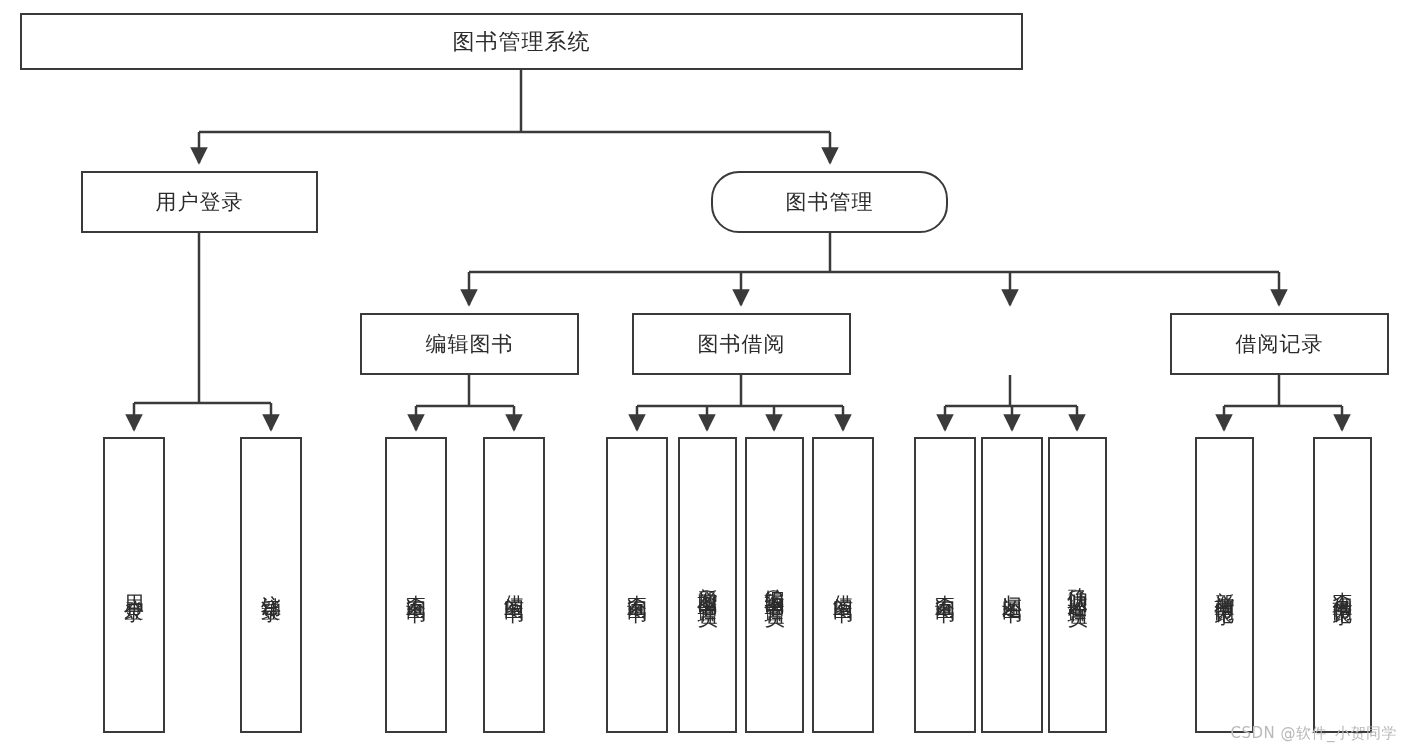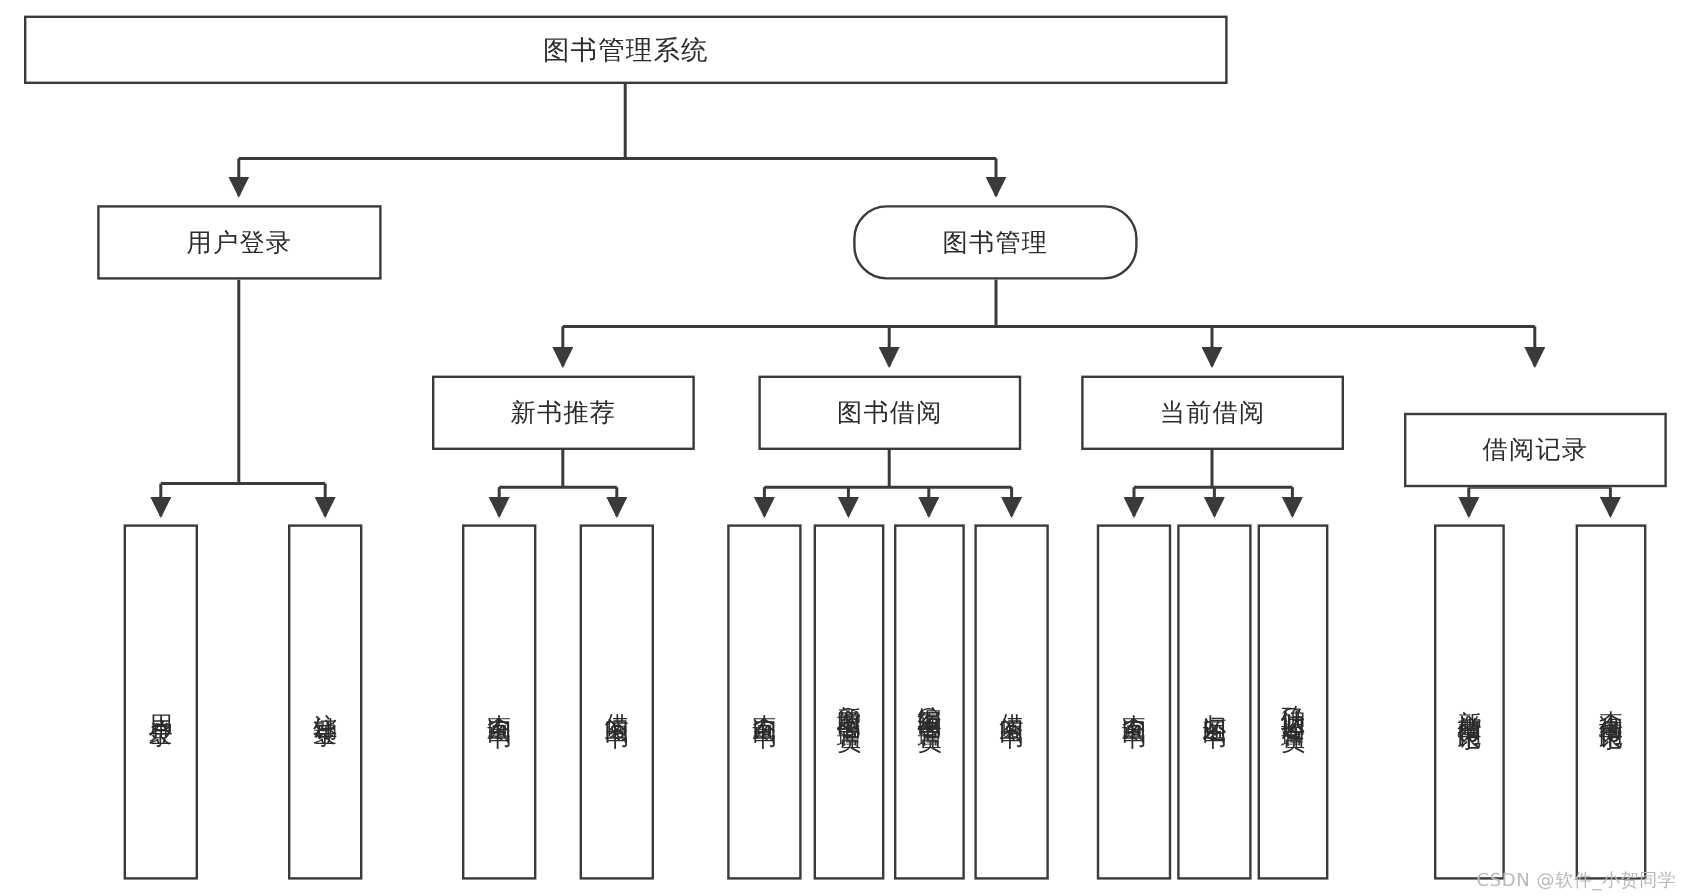--- a/index.html
+++ b/index.html
@@ -123,29 +123,26 @@
   </div>
 
   <div class="node horiz" style="left:81px; top:171px; width:237px; height:62px;">
     <span>用户登录</span>
   </div>
   <div class="node horiz" style="left:711px; top:171px; width:237px; height:62px;border-radius:28px;">
     <span>图书管理</span>
   </div>
 
   <div class="node horiz" style="left:360px; top:313px; width:219px; height:62px;">
-    <span>新书推荐</span>
+    <span>编辑图书</span>
   </div>
   <div class="node horiz" style="left:632px; top:313px; width:219px; height:62px;font-family:Liberation Serif, serif;">
     <span>图书借阅</span>
   </div>
-  <div class="node horiz" style="left:901px; top:313px; width:219px; height:62px;">
-    <span>当前借阅</span>
-  </div>
-  <div class="node horiz" style="left:1170px; top:313px; width:219px; height:62px;margin-top:31px;">
+  <div class="node horiz" style="left:1170px; top:313px; width:219px; height:62px;">
     <span>借阅记录</span>
   </div>
 
   <div class="node vert" style="left:103px; top:437px; width:62px; height:296px;">
     <span class="vlabel">用户登录</span>
   </div>
   <div class="node vert" style="left:240px; top:437px; width:62px; height:296px;">
     <span class="vlabel">注销登录</span>
   </div>
   <div class="node vert" style="left:385px; top:437px; width:62px; height:296px;">

